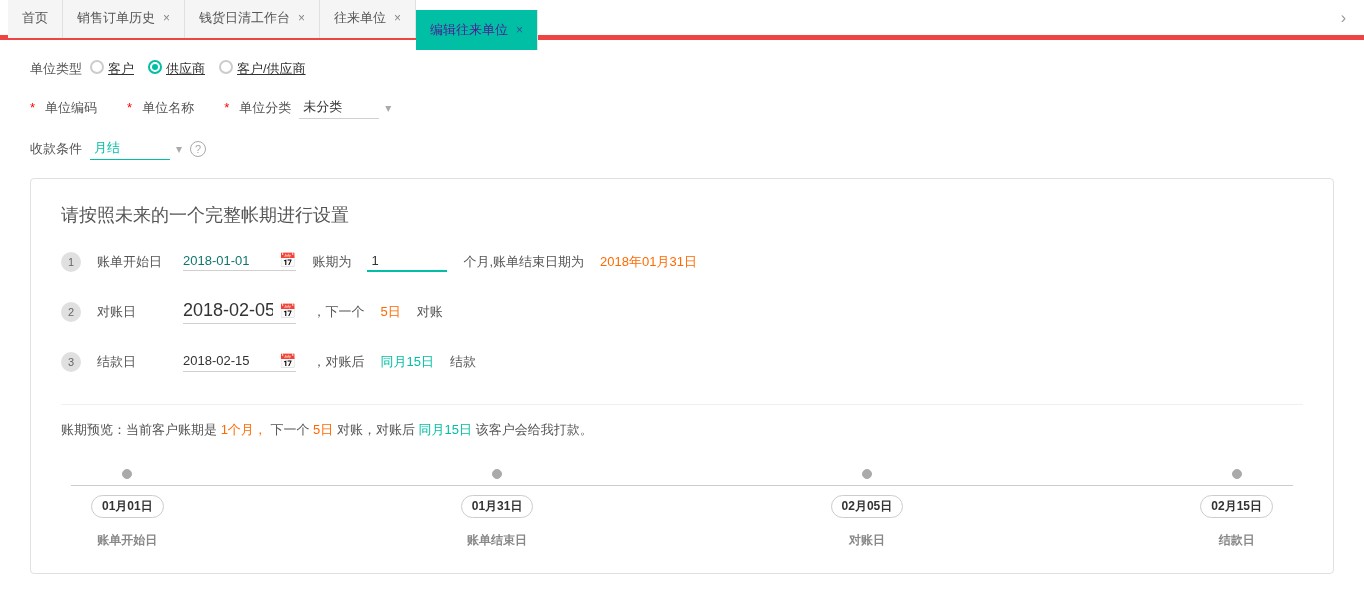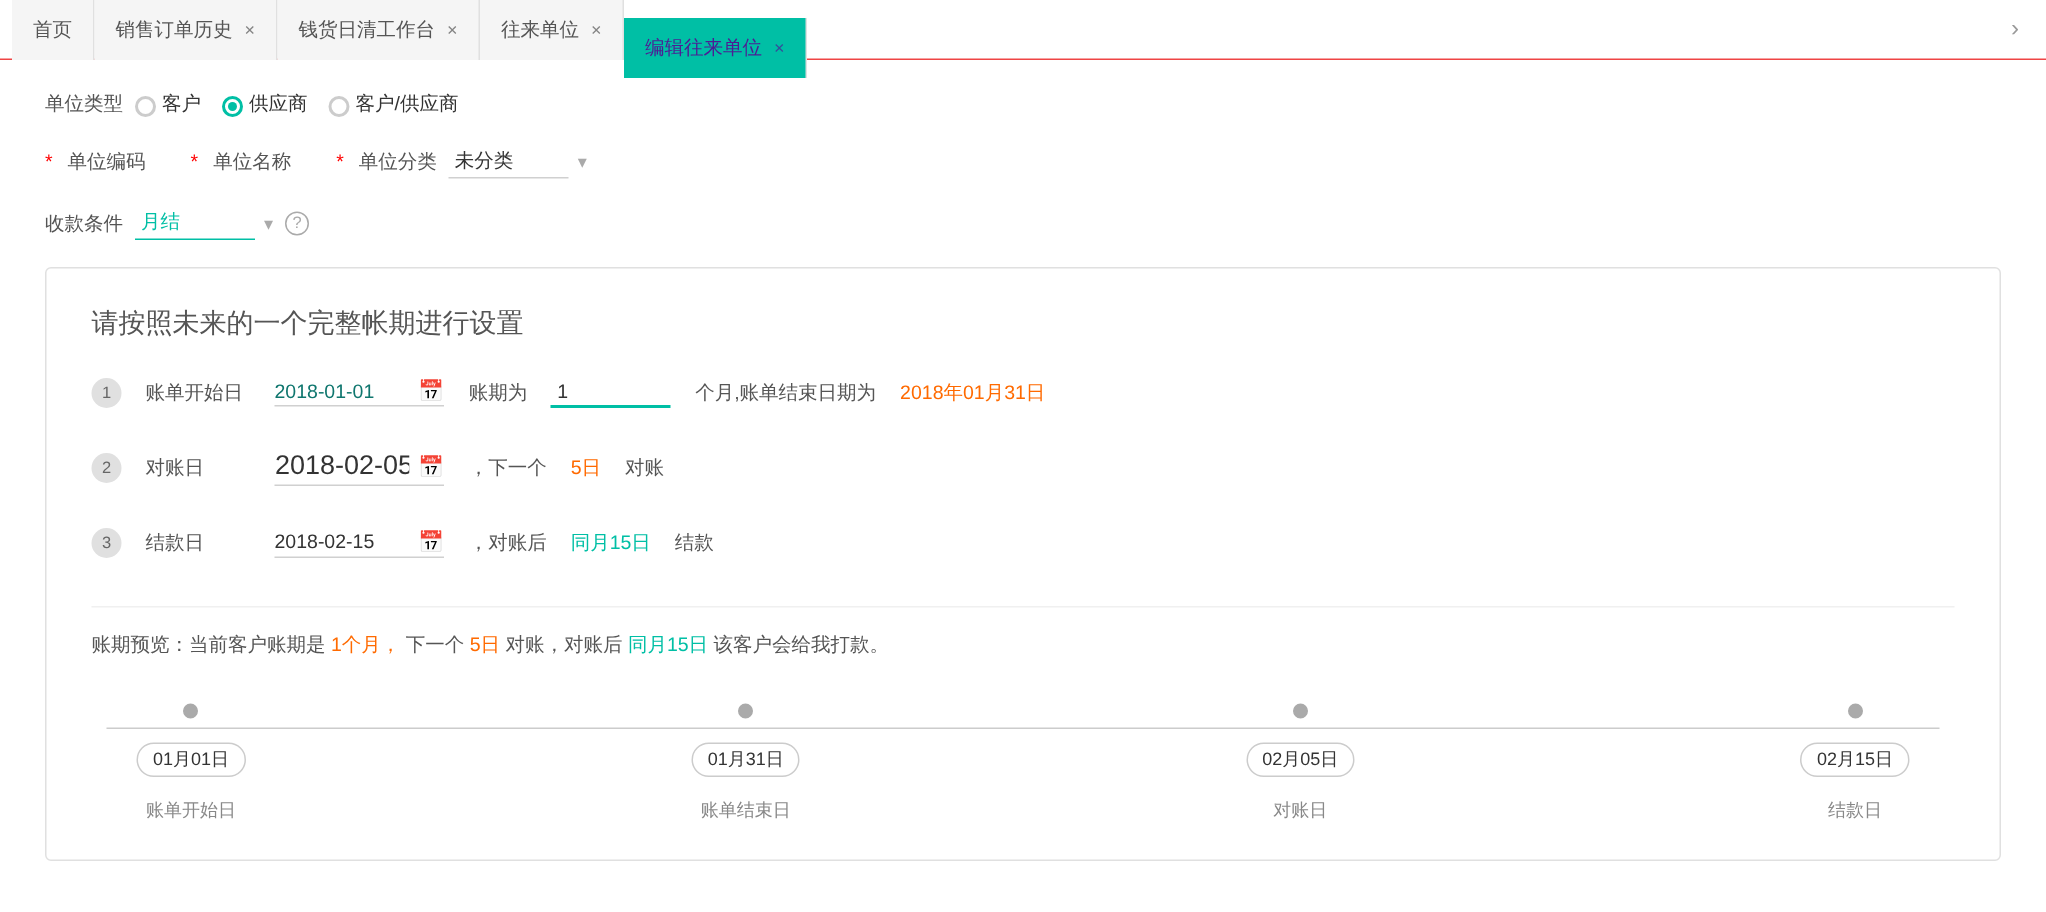--- a/index.html
+++ b/index.html
@@ -3,21 +3,21 @@
   <meta charset="utf-8">
   <style>
     * { box-sizing: border-box; margin: 0; padding: 0; }
     body { font-family: 'Microsoft YaHei', 'PingFang SC', Arial, sans-serif; font-size: 13px; color: #333; background: #f5f5f5; }
 
     
     .tab-bar {
       display: flex;
       align-items: center;
       background: #fff;
-      border-bottom: 1px solid #ef4444;
+      border-bottom: 5px solid #ef4444;
       height: 40px;
       padding: 0 8px;
     }
     .tab {
       display: flex;
       align-items: center;
       padding: 0 14px;
       height: 40px;
       font-size: 13px;
       color: #555;
@@ -72,23 +72,24 @@
       color: #f00;
       margin-right: 2px;
     }
     .radio-group {
       display: flex;
       align-items: center;
       gap: 14px;
     }
     .radio-item {
       display: flex;
-      align-items: flex-end;
+      align-items: flex-start;
       gap: 4px;
       cursor: pointer;
+      text-decoration: underline;
     }
     .radio-circle {
       width: 14px;
       height: 14px;
       border-radius: 50%;
       border: 2px solid #ccc;
       display: flex;
       align-items: center;
       justify-content: center;
     }
@@ -394,21 +395,21 @@
         <span>账期预览：当前客户账期是</span>
         <span class="highlight-orange">1个月，</span>
         <span>下一个</span>
         <span class="highlight-orange">5日</span>
         <span> 对账，对账后 </span>
         <span class="highlight-teal">同月15日</span>
         <span> 该客户会给我打款。</span>
       </div>
 
       <div class="timeline-wrapper">
-        <div style="position:relative; padding: 0 20px;">
+        <div style="position:relative; padding: 0 20px; font-weight: bold;">
           <div style="position:absolute; top: 16px; left: 0; right: 0; height:1px; background:#ccc;"></div>
           <div style="display:flex; justify-content:space-between; align-items:flex-start; position:relative; z-index:1;">
 
             <div class="timeline-point">
               <div style="display:flex;flex-direction:column;align-items:center;gap:4px;">
                 <div style="width:10px;height:10px;border-radius:50%;background:#aaa;border:1px solid #aaa;"></div>
               </div>
               <div class="timeline-badge" style="margin-top:8px;">01月01日</div>
               <div class="timeline-label">账单开始日</div>
             </div>

